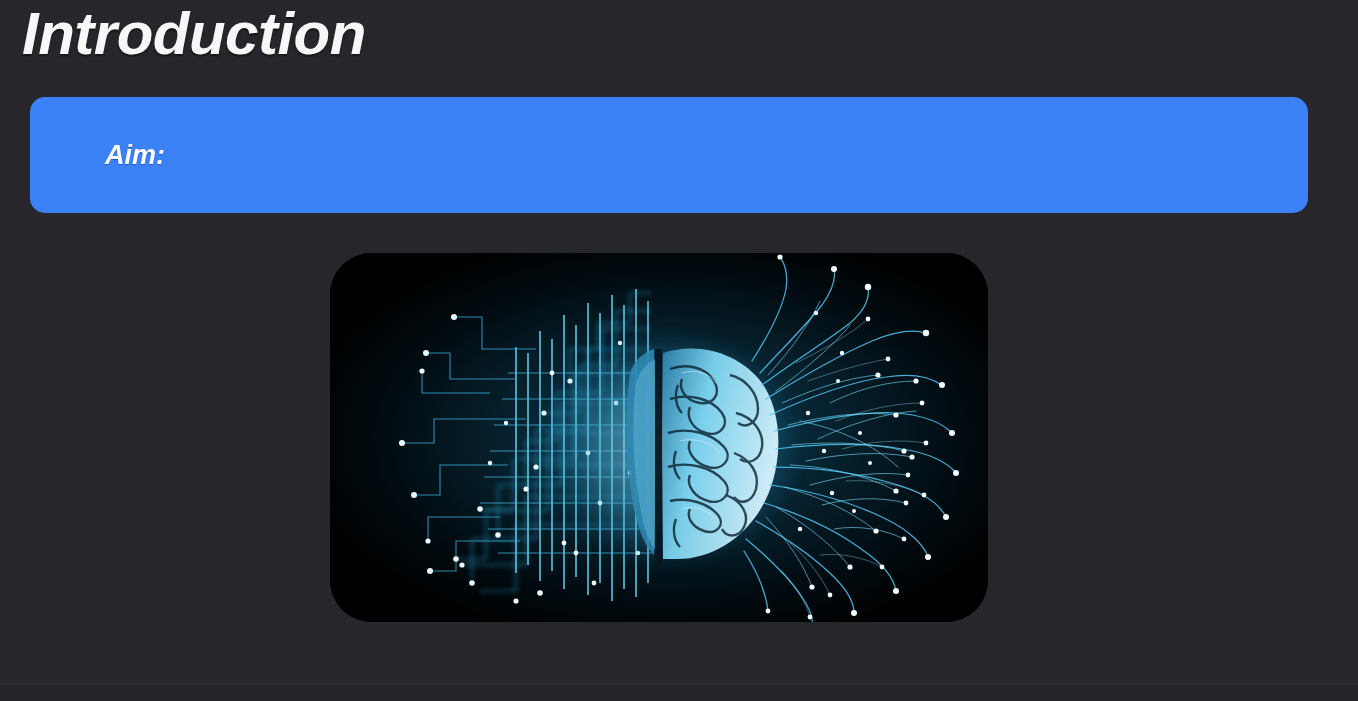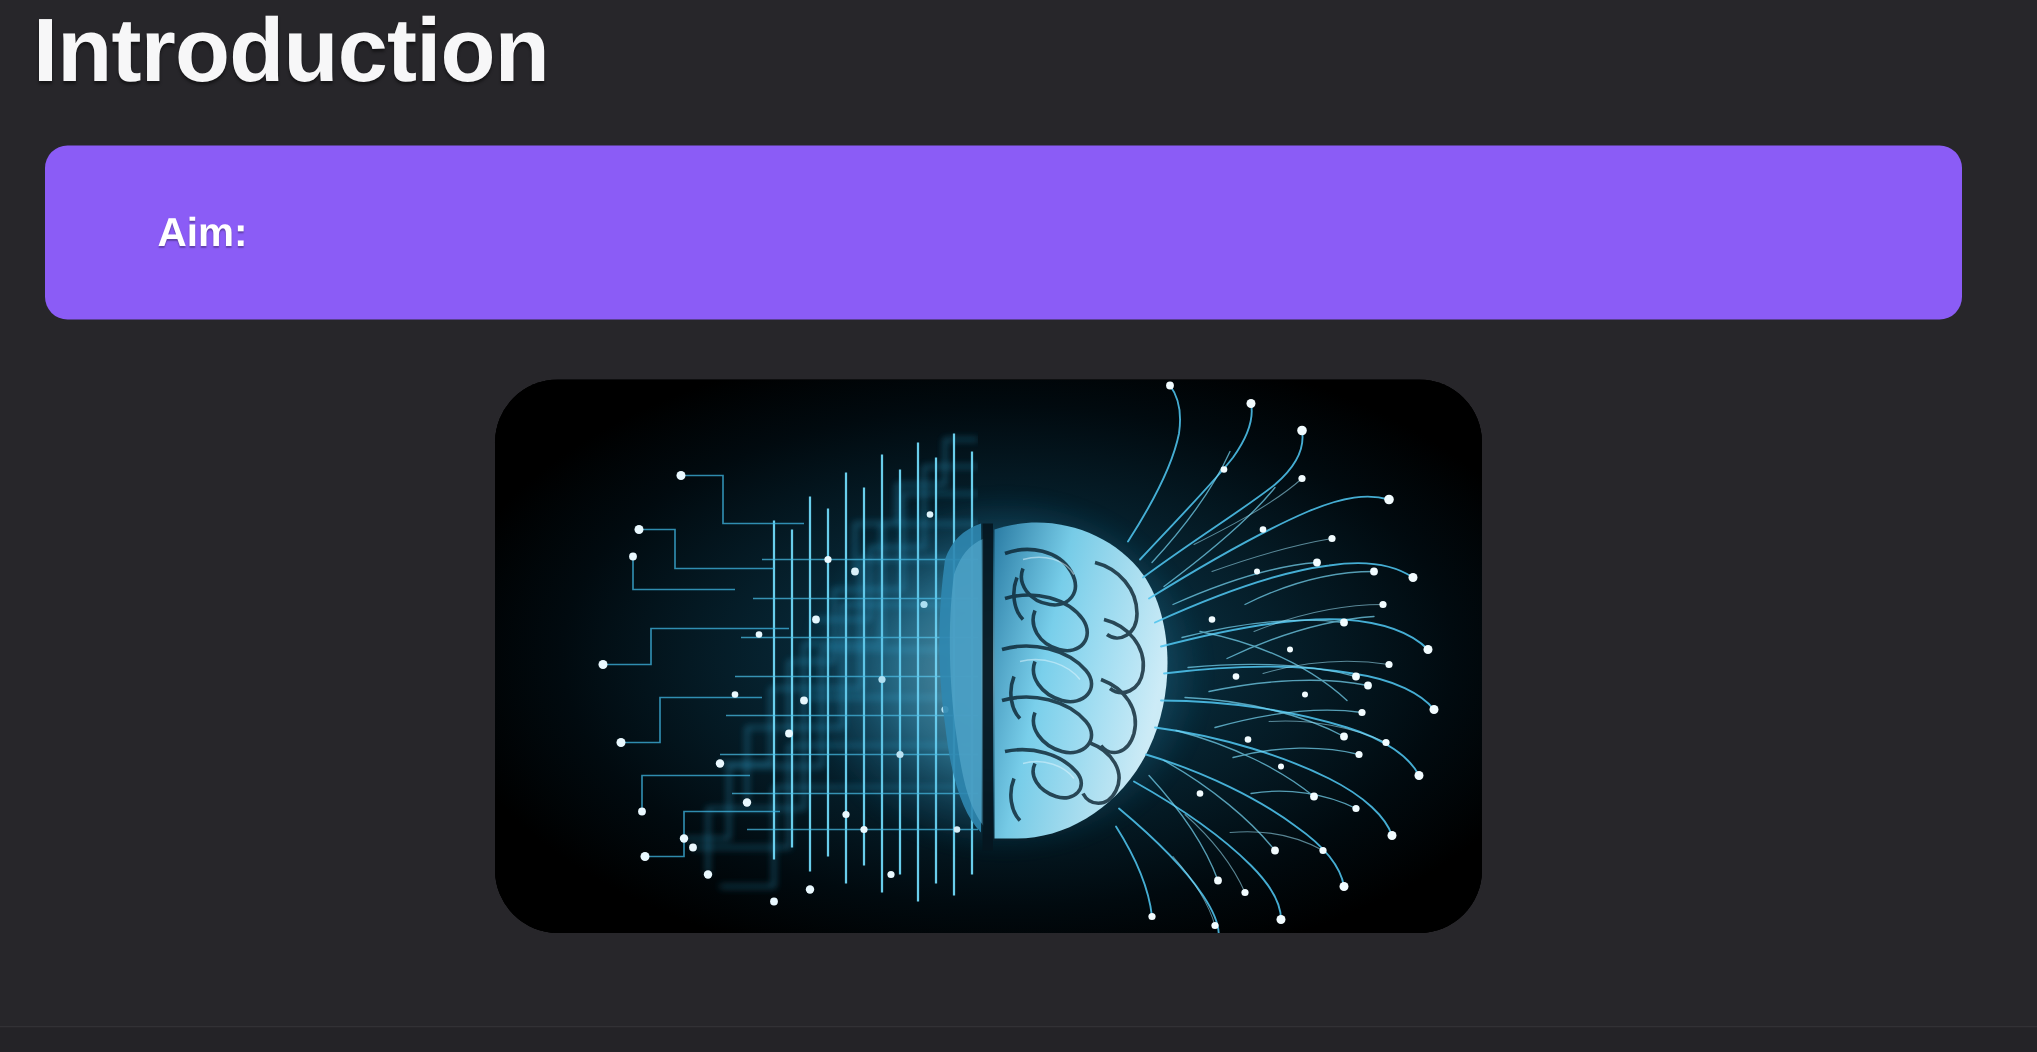--- a/index.html
+++ b/index.html
@@ -14,20 +14,21 @@
     font-family: "Liberation Sans", sans-serif;
     overflow: hidden;
     position: relative;
   }
 
   .page {
     position: relative;
     width: 1358px;
     height: 701px;
     box-sizing: border-box;
+    font-style: italic;
   }
 
   
   .page-title {
     position: absolute;
     left: 22px;
     top: 0px;
     margin: 0;
     font-size: 60px;
     line-height: 68px;
@@ -38,21 +39,21 @@
     white-space: nowrap;
   }
 
   
   .aim-banner {
     position: absolute;
     left: 30px;
     top: 97px;
     width: 1278px;
     height: 116px;
-    background: #8b5cf6;
+    background: #3b82f6;
     border-radius: 15px;
     box-sizing: border-box;
   }
   .aim-text {
     position: absolute;
     left: 75px;
     top: 0;
     height: 116px;
     display: flex;
     align-items: center;

